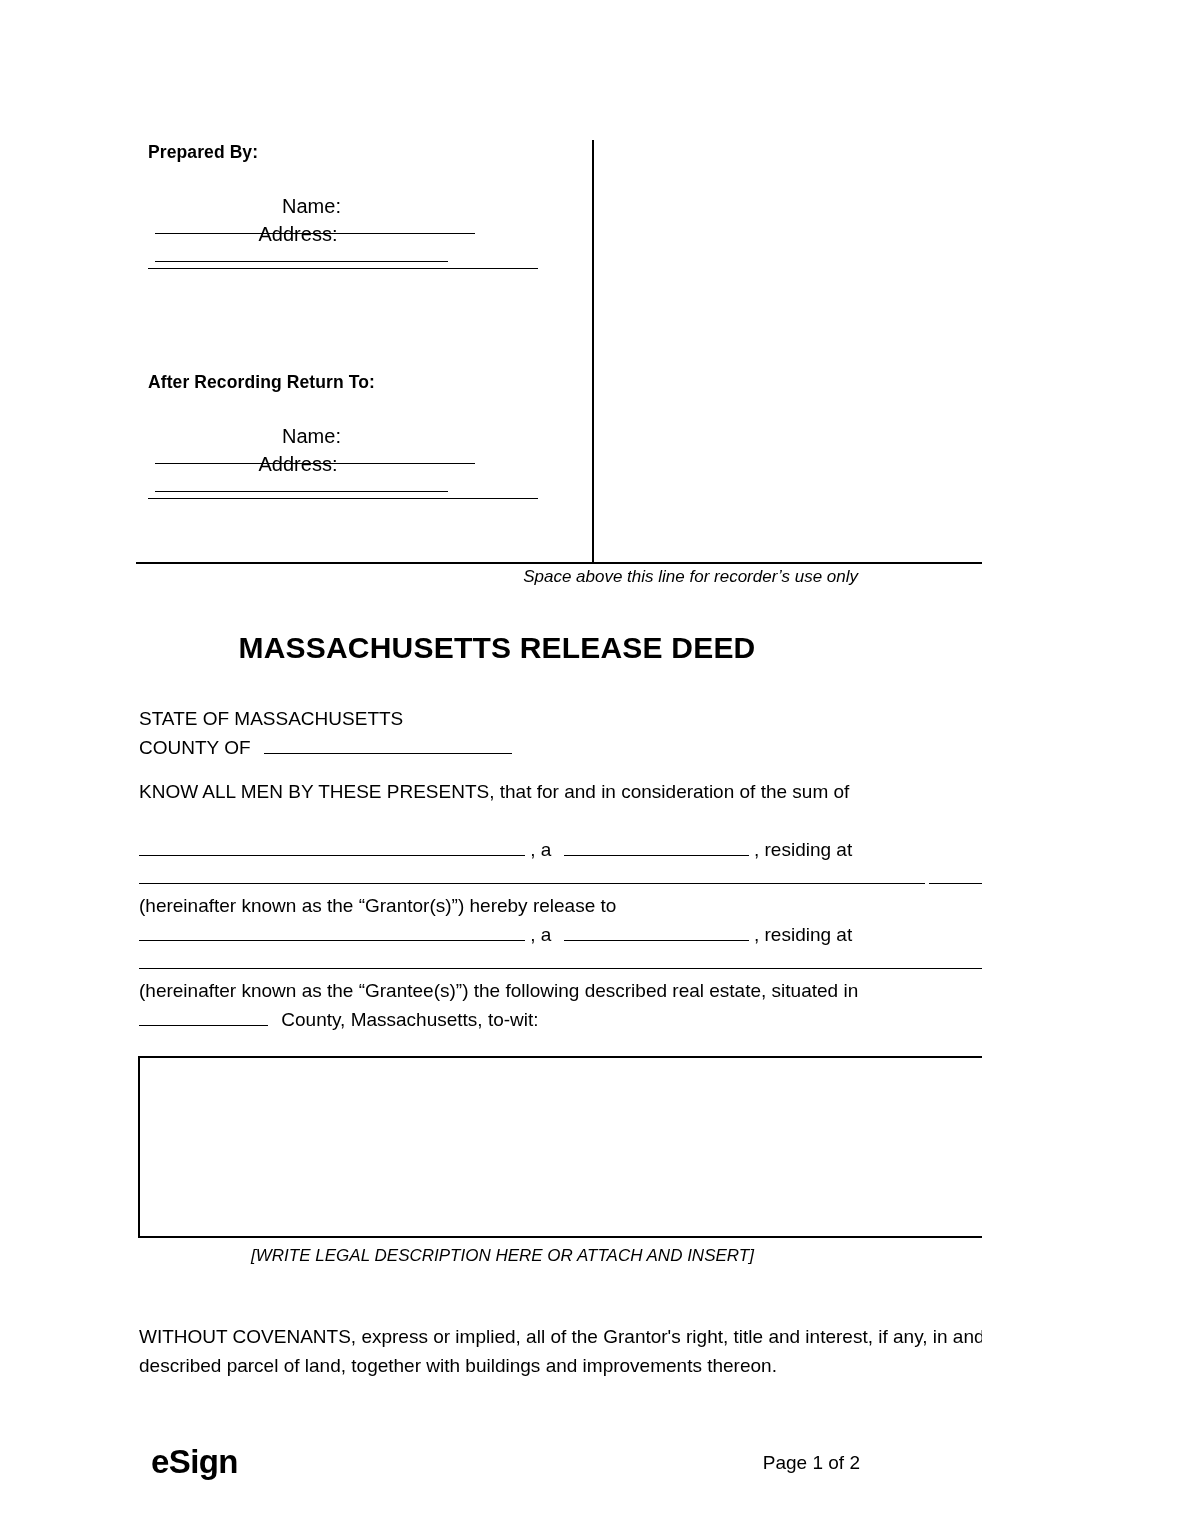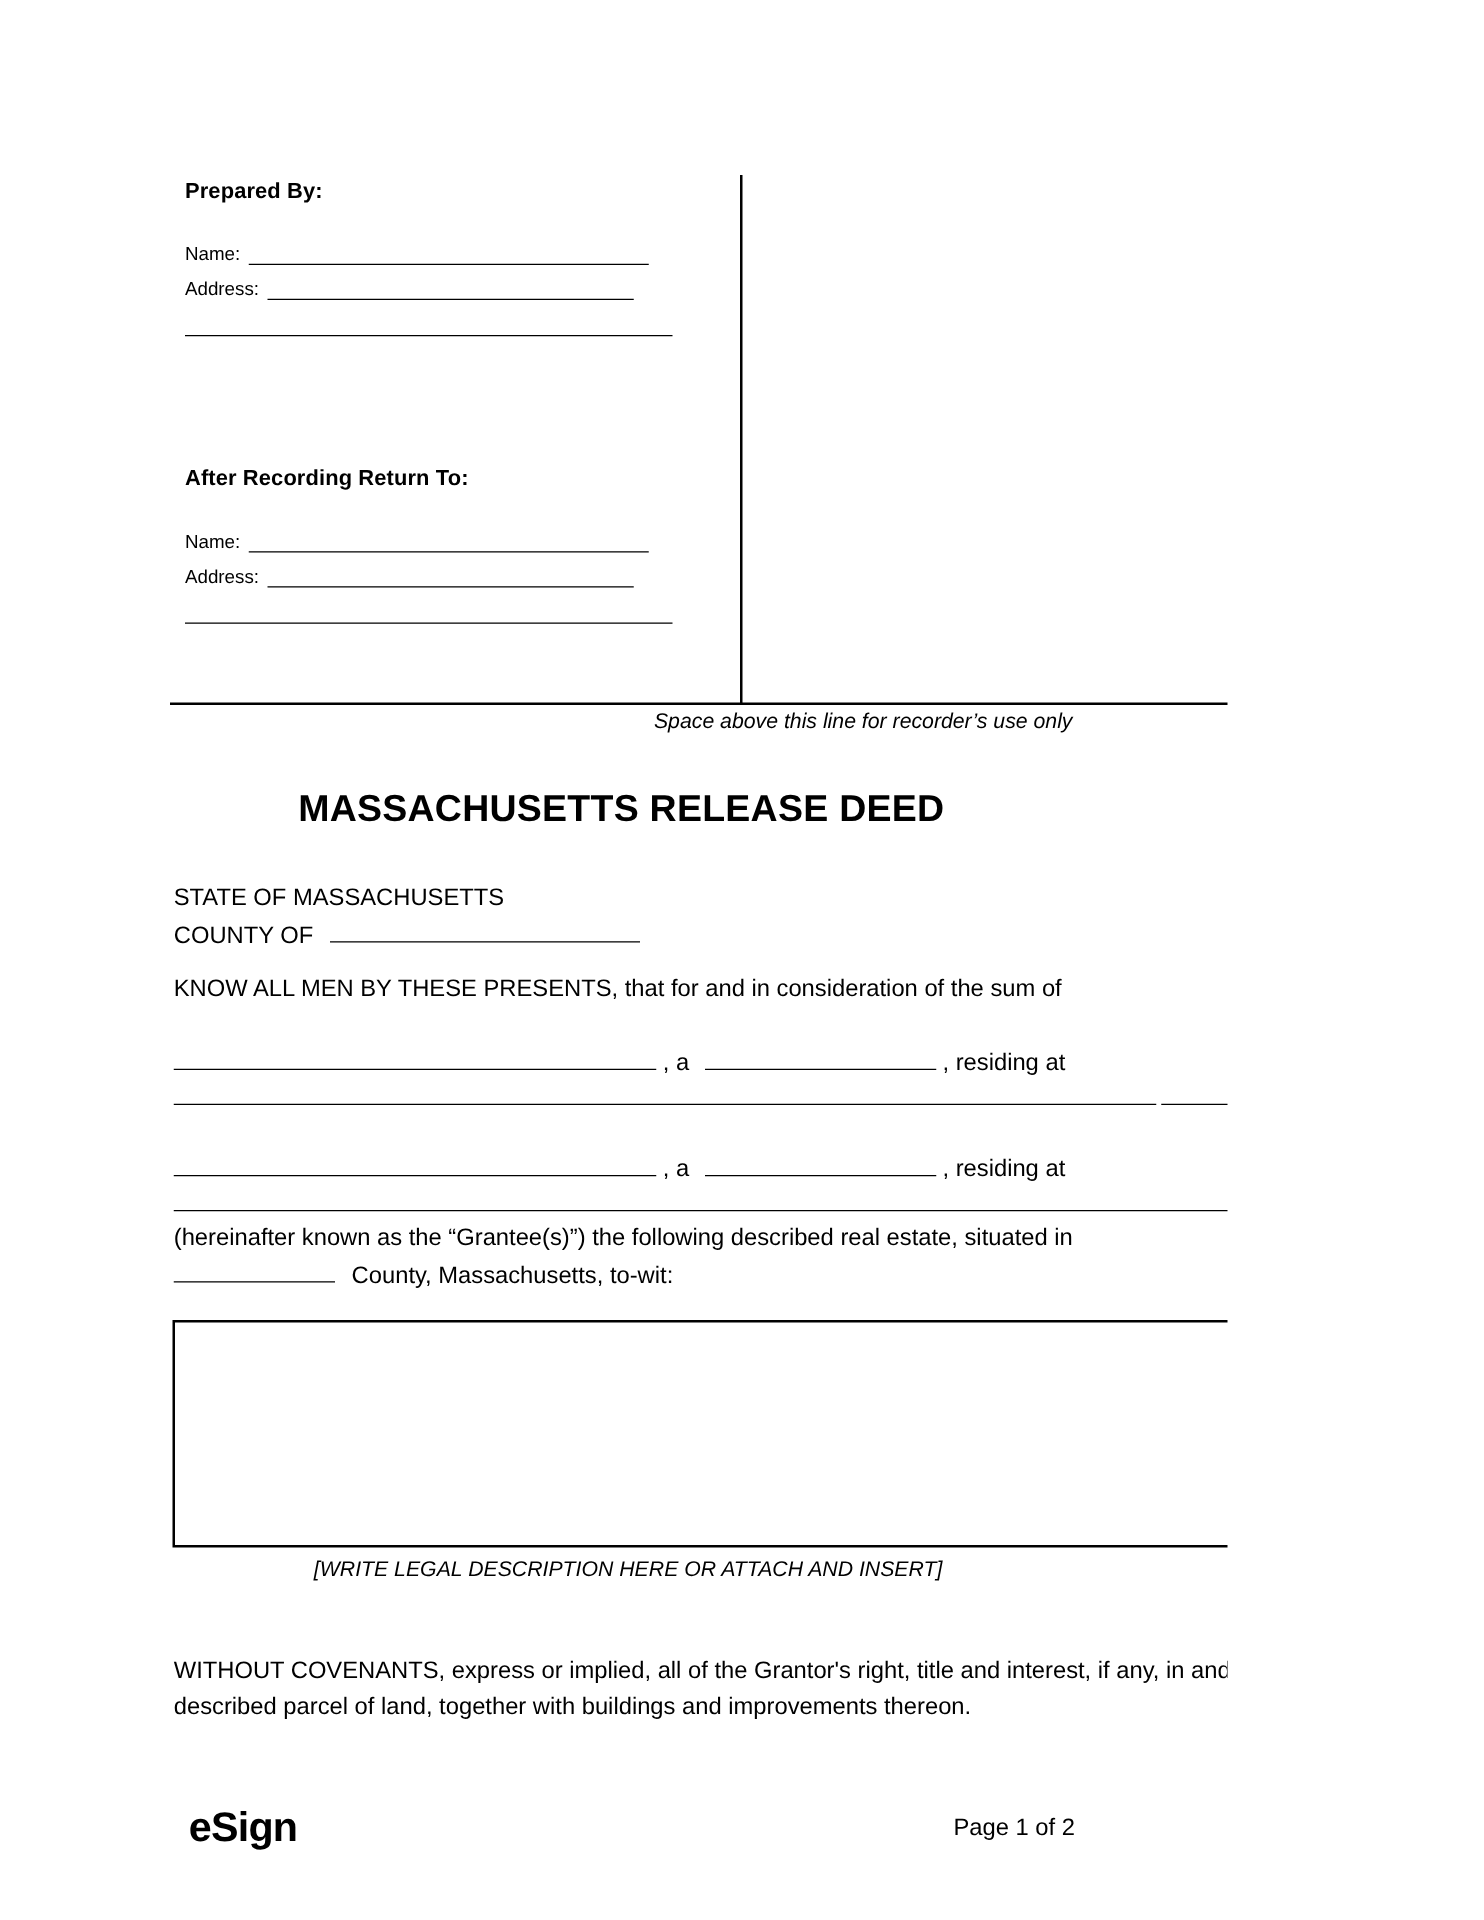--- a/index.html
+++ b/index.html
@@ -46,24 +46,25 @@
 
   .rec-heading {
     position: absolute;
     font-size: 17.5px;
     font-weight: bold;
     letter-spacing: 0.1px;
     white-space: nowrap;
   }
   .rec-row {
     position: absolute;
-    font-size: 15px;
+    font-size: 20px;
     white-space: nowrap;
     display: flex;
-    align-items: flex-end;
+    align-items: center;
+    flex-direction: column;
   }
   .rec-row .lbl { display: inline-block; }
   .blank {
     display: inline-block;
     border-bottom: 1.6px solid #000;
     height: 15px;
     vertical-align: baseline;
   }
   .rule {
     position: absolute;
@@ -202,20 +203,21 @@
   <div class="body-line" style="top:840px;">
     <span class="blank" style="width:386px;"></span>
     <span>, a</span>
     <span class="blank" style="width:185px; margin-left:7px;"></span>
     <span>, residing at</span>
   </div>
 
   <div class="rule" style="left:139px; top:883px; width:786px;"></div>
   <div class="rule" style="left:929px; top:883px; width:89px;"></div>
 
+  <div class="body-line" style="top:896px;">(hereinafter known as the “Grantor(s)”) hereby release to</div>
 
   <div class="body-line" style="top:925px;">
     <span class="blank" style="width:386px;"></span>
     <span>, a</span>
     <span class="blank" style="width:185px; margin-left:7px;"></span>
     <span>, residing at</span>
   </div>
 
   <div class="rule" style="left:139px; top:968px; width:879px;"></div>
 

